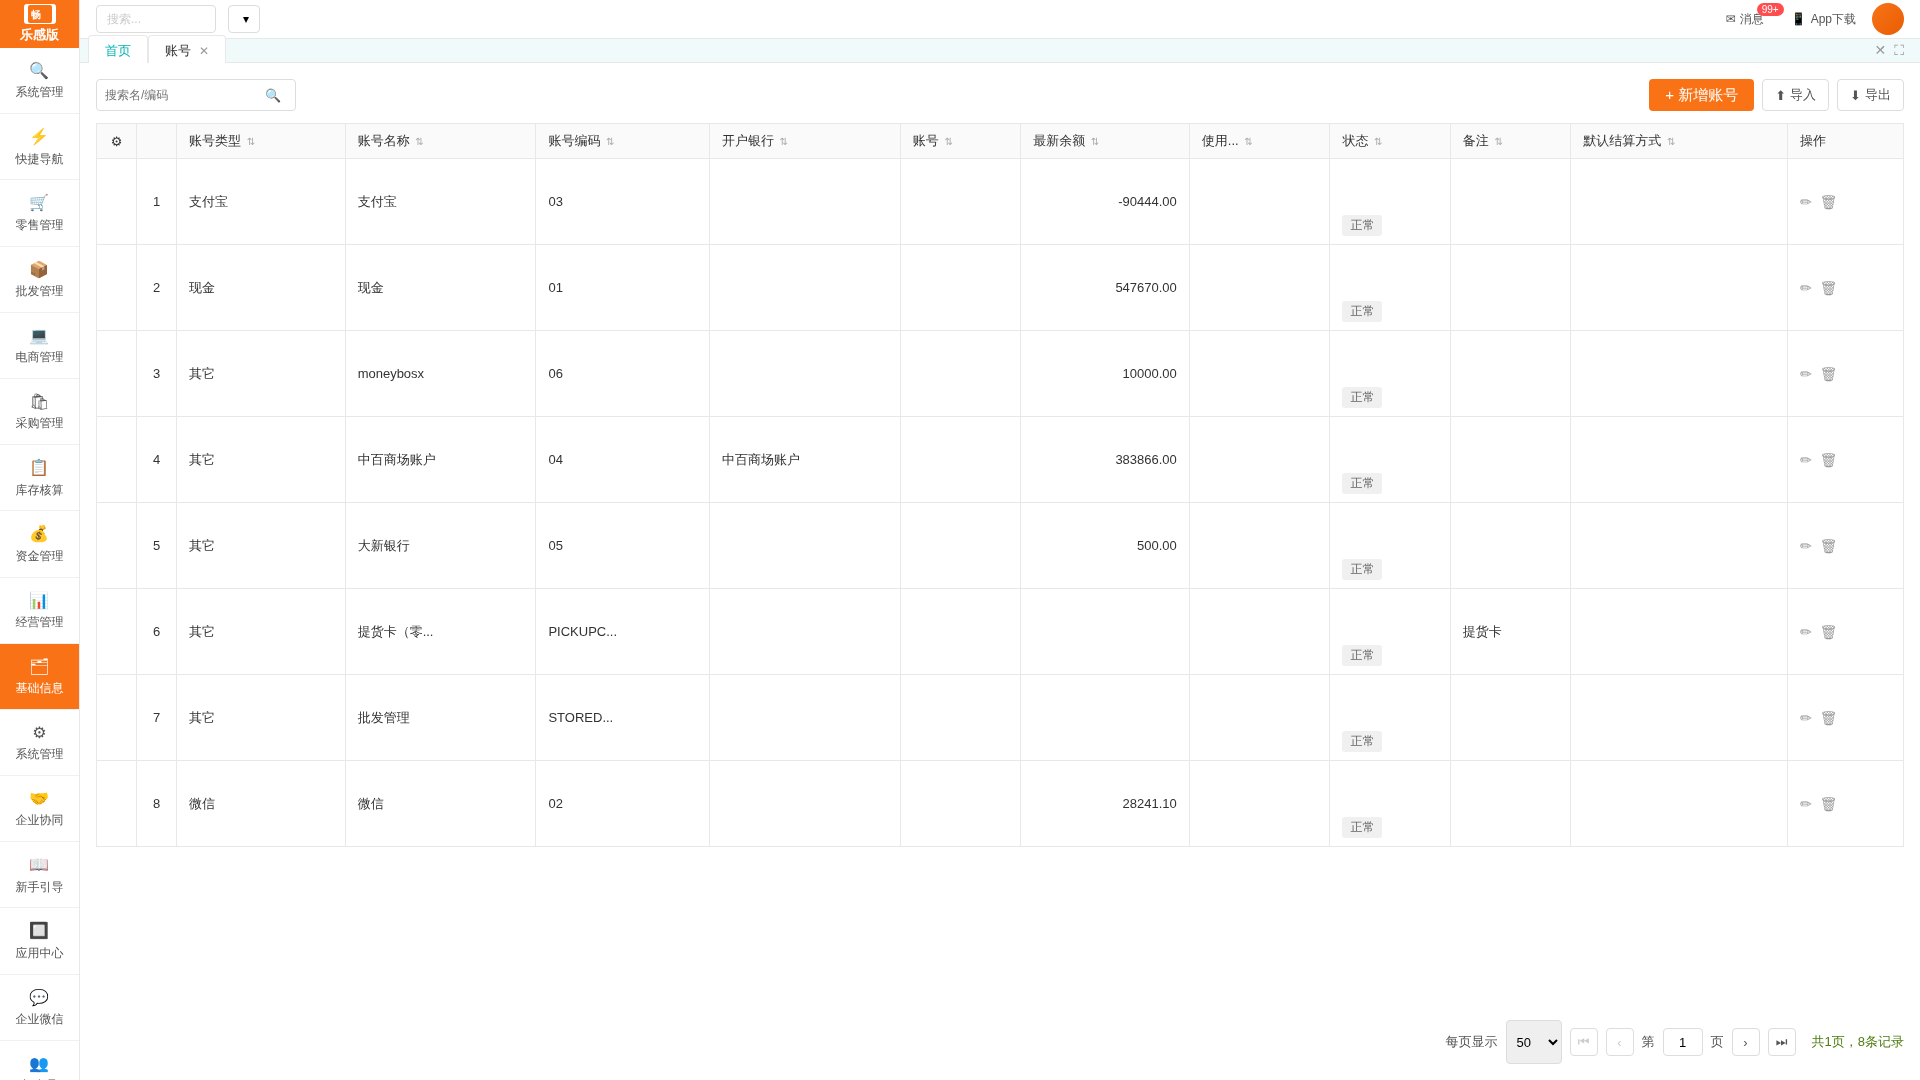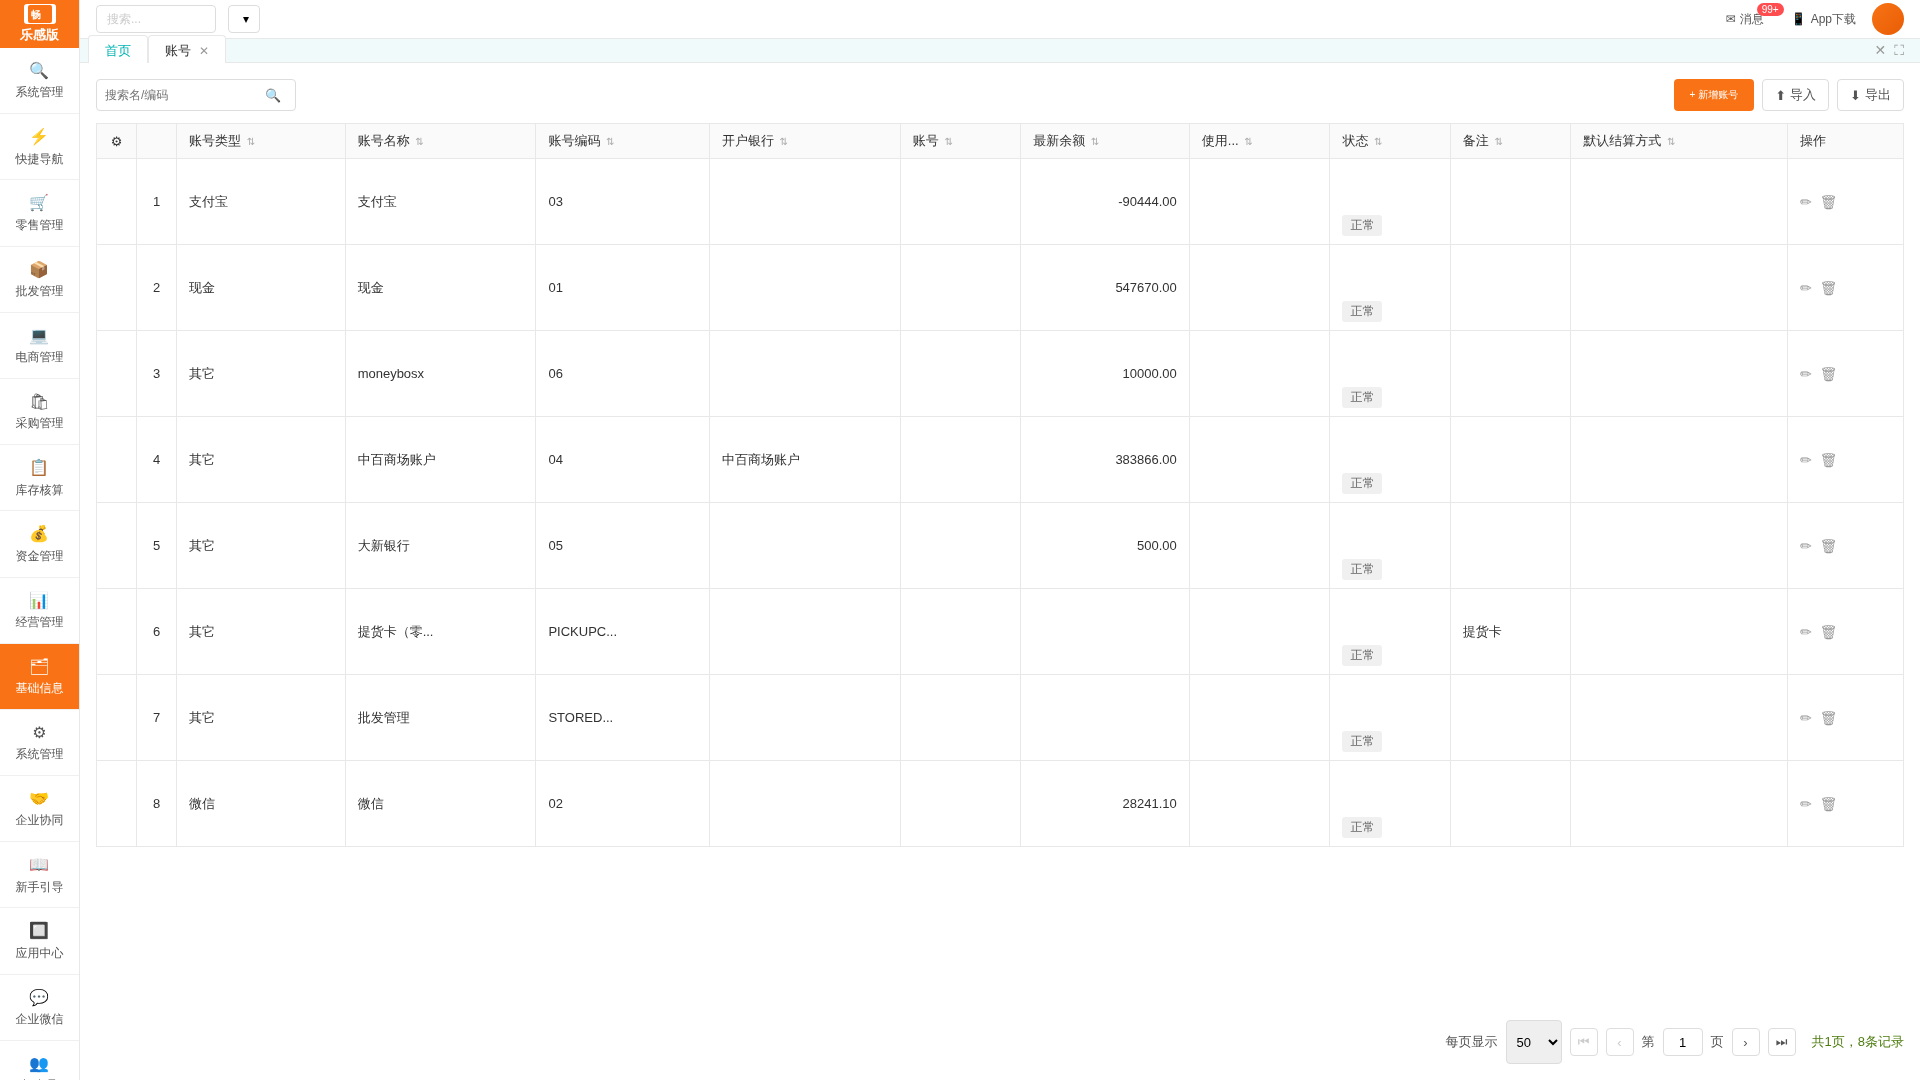--- a/index.html
+++ b/index.html
@@ -243,21 +243,21 @@
       align-items: center;
       gap: 8px;
     }
     .btn-add {
       background: #f97316;
       color: white;
       border: none;
       border-radius: 4px;
       padding: 0 16px;
       height: 32px;
-      font-size: 10px;
+      font-size: 15px;
       cursor: pointer;
       display: flex;
       align-items: center;
       gap: 4px;
       white-space: nowrap;
     }
     .btn-outline {
       background: white;
       color: #555;
       border: 1px solid #ddd;

